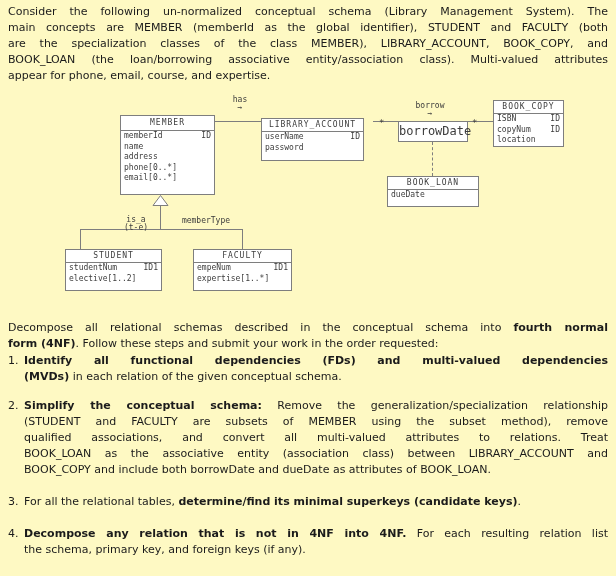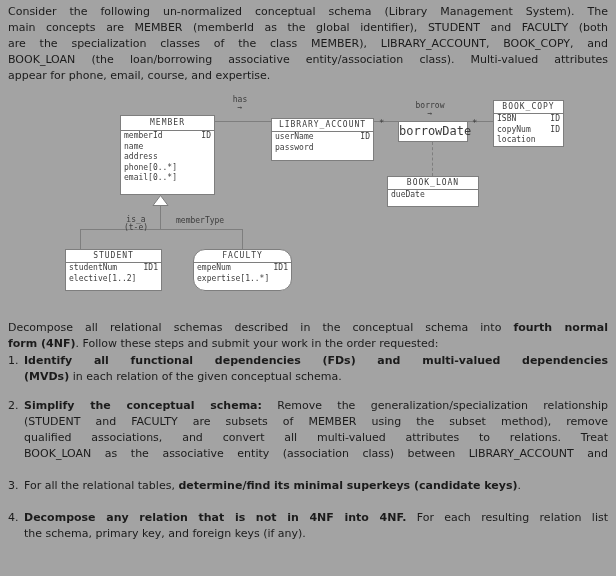--- a/index.html
+++ b/index.html
@@ -1,17 +1,17 @@
 <!DOCTYPE html>
 <html><head>
 <meta charset="utf-8">
 <style>
   html,body { margin:0; padding:0; background:#ffffff; }
   .page {
-    position:relative; width:616px; height:576px; background:#a3a3a3;
+    position:relative; width:616px; height:576px; background:#fef9c3;
     font-family:"DejaVu Sans","Liberation Sans",sans-serif; color:#1b1b1b;
     overflow:hidden;
   }
   
   .textblock { position:absolute; left:8px; width:600px; font-size:11px; line-height:16px; }
   .line { white-space:nowrap; overflow:hidden; }
   .jl { text-align:justify; text-align-last:justify; }
   .b { font-weight:bold; }
   .item { display:flex; }
   .item .num { width:16px; flex:none; }
@@ -80,21 +80,21 @@
   <div class="mult" style="left:379px; top:117px;">*</div>
   <div class="mult" style="left:472px; top:117px;">*</div>
 
   <svg class="trisvg" style="left:152px; top:195px;" width="17" height="11">
     <polygon points="8.5,0.5 16,10.5 1,10.5" fill="#ffffff" stroke="#7e7e7e" stroke-width="1"></polygon>
   </svg>
   <div class="dlabel" style="left:116px; top:216px; width:40px;">
     <div>is_a</div>
     <div>(t-e)</div>
   </div>
-  <div class="dlabel" style="left:176px; top:217px; width:60px; text-align:left;">memberType</div>
+  <div class="dlabel" style="left:176px; top:217px; width:60px; text-align:center;">memberType</div>
 
   <div class="ebox member" style="left:120px; top:115px; width:95px; height:80px;">
     <div class="ti">MEMBER</div>
     <div class="ar">
       <span>memberId</span>
       <span>ID</span>
     </div>
     <div class="ar">
         <span>name</span>
       </div>
@@ -102,21 +102,21 @@
         <span>address</span>
       </div>
     <div class="ar">
         <span>phone[0..*]</span>
       </div>
     <div class="ar">
         <span>email[0..*]</span>
       </div>
   </div>
 
-  <div class="ebox" style="left:271px; top:118px; width:103px; height:43px;">
+  <div class="ebox" style="left:261px; top:118px; width:103px; height:43px;">
     <div class="ti">LIBRARY_ACCOUNT</div>
     <div class="ar">
       <span>userName</span>
       <span>ID</span>
     </div>
     <div class="ar">
         <span>password</span>
       </div>
   </div>
 
@@ -148,21 +148,21 @@
     <div class="ti">STUDENT</div>
     <div class="ar">
       <span>studentNum</span>
       <span>ID1</span>
     </div>
     <div class="ar">
         <span>elective[1..2]</span>
       </div>
   </div>
 
-  <div class="ebox" style="left:193px; top:249px; width:99px; height:42px;border-radius:12px;">
+  <div class="ebox" style="left:193px; top:249px; width:99px; height:42px;">
     <div class="ti">FACULTY</div>
     <div class="ar">
       <span>empeNum</span>
       <span>ID1</span>
     </div>
     <div class="ar">
         <span>expertise[1..*]</span>
       </div>
   </div>
 
@@ -180,20 +180,21 @@
       </div>
     </div>
 
     <div class="item i2">
       <div class="num">2.</div>
       <div class="body">
         <div class="line jl"><span class="b">Simplify the conceptual schema:</span><span> Remove the generalization/specialization relationship</span></div>
         <div class="line jl"><span>(STUDENT and FACULTY are subsets of MEMBER using the subset method), remove</span></div>
         <div class="line jl"><span>qualified associations, and convert all multi-valued attributes to relations. Treat</span></div>
         <div class="line jl"><span>BOOK_LOAN as the associative entity (association class) between LIBRARY_ACCOUNT and</span></div>
+        <div class="line"><span>BOOK_COPY and include both borrowDate and dueDate as attributes of BOOK_LOAN.</span></div>
       </div>
     </div>
 
     <div class="item i3">
       <div class="num">3.</div>
       <div class="body">
         <div class="line"><span>For all the relational tables, </span><span class="b">determine/find its minimal superkeys (candidate keys)</span><span>.</span></div>
       </div>
     </div>
 

